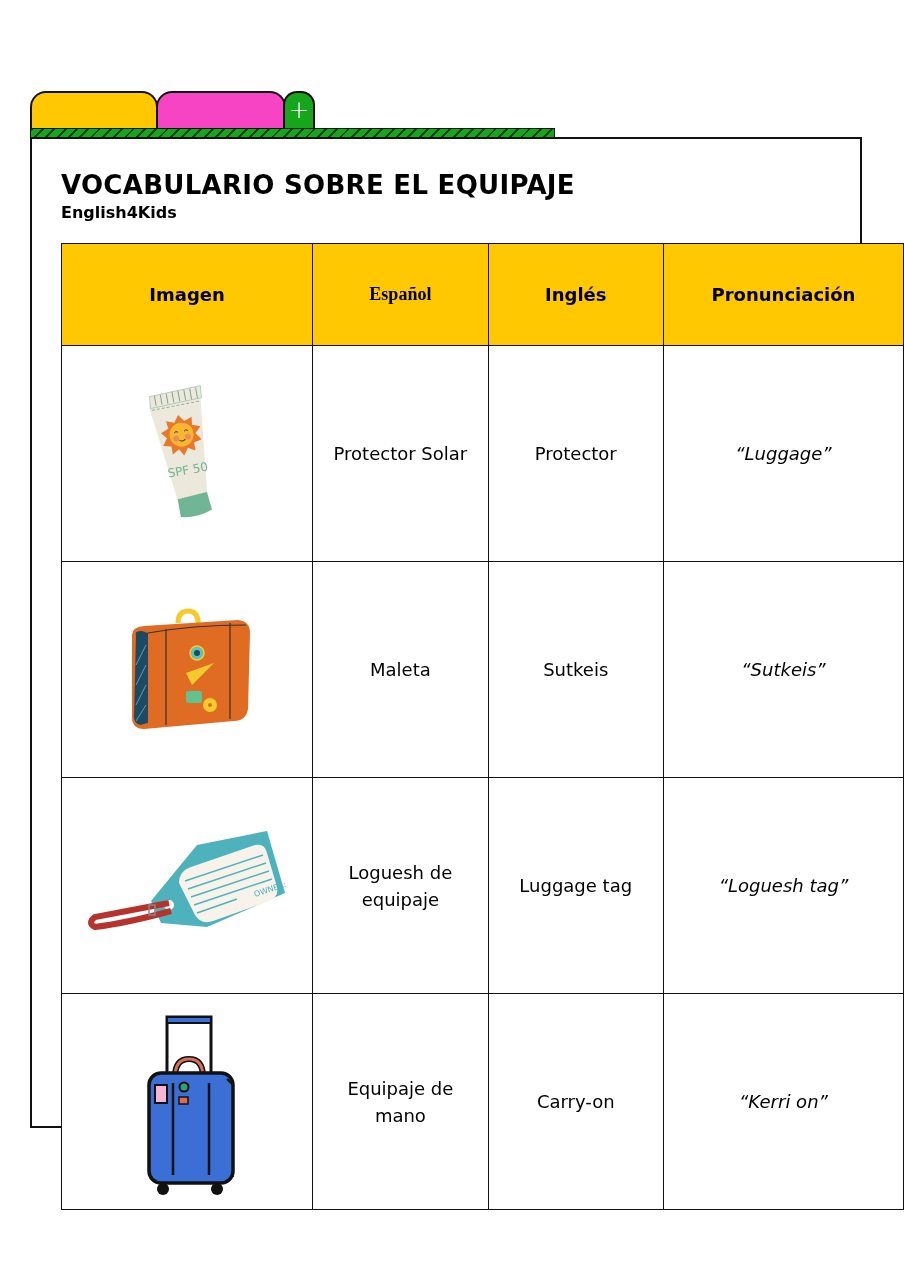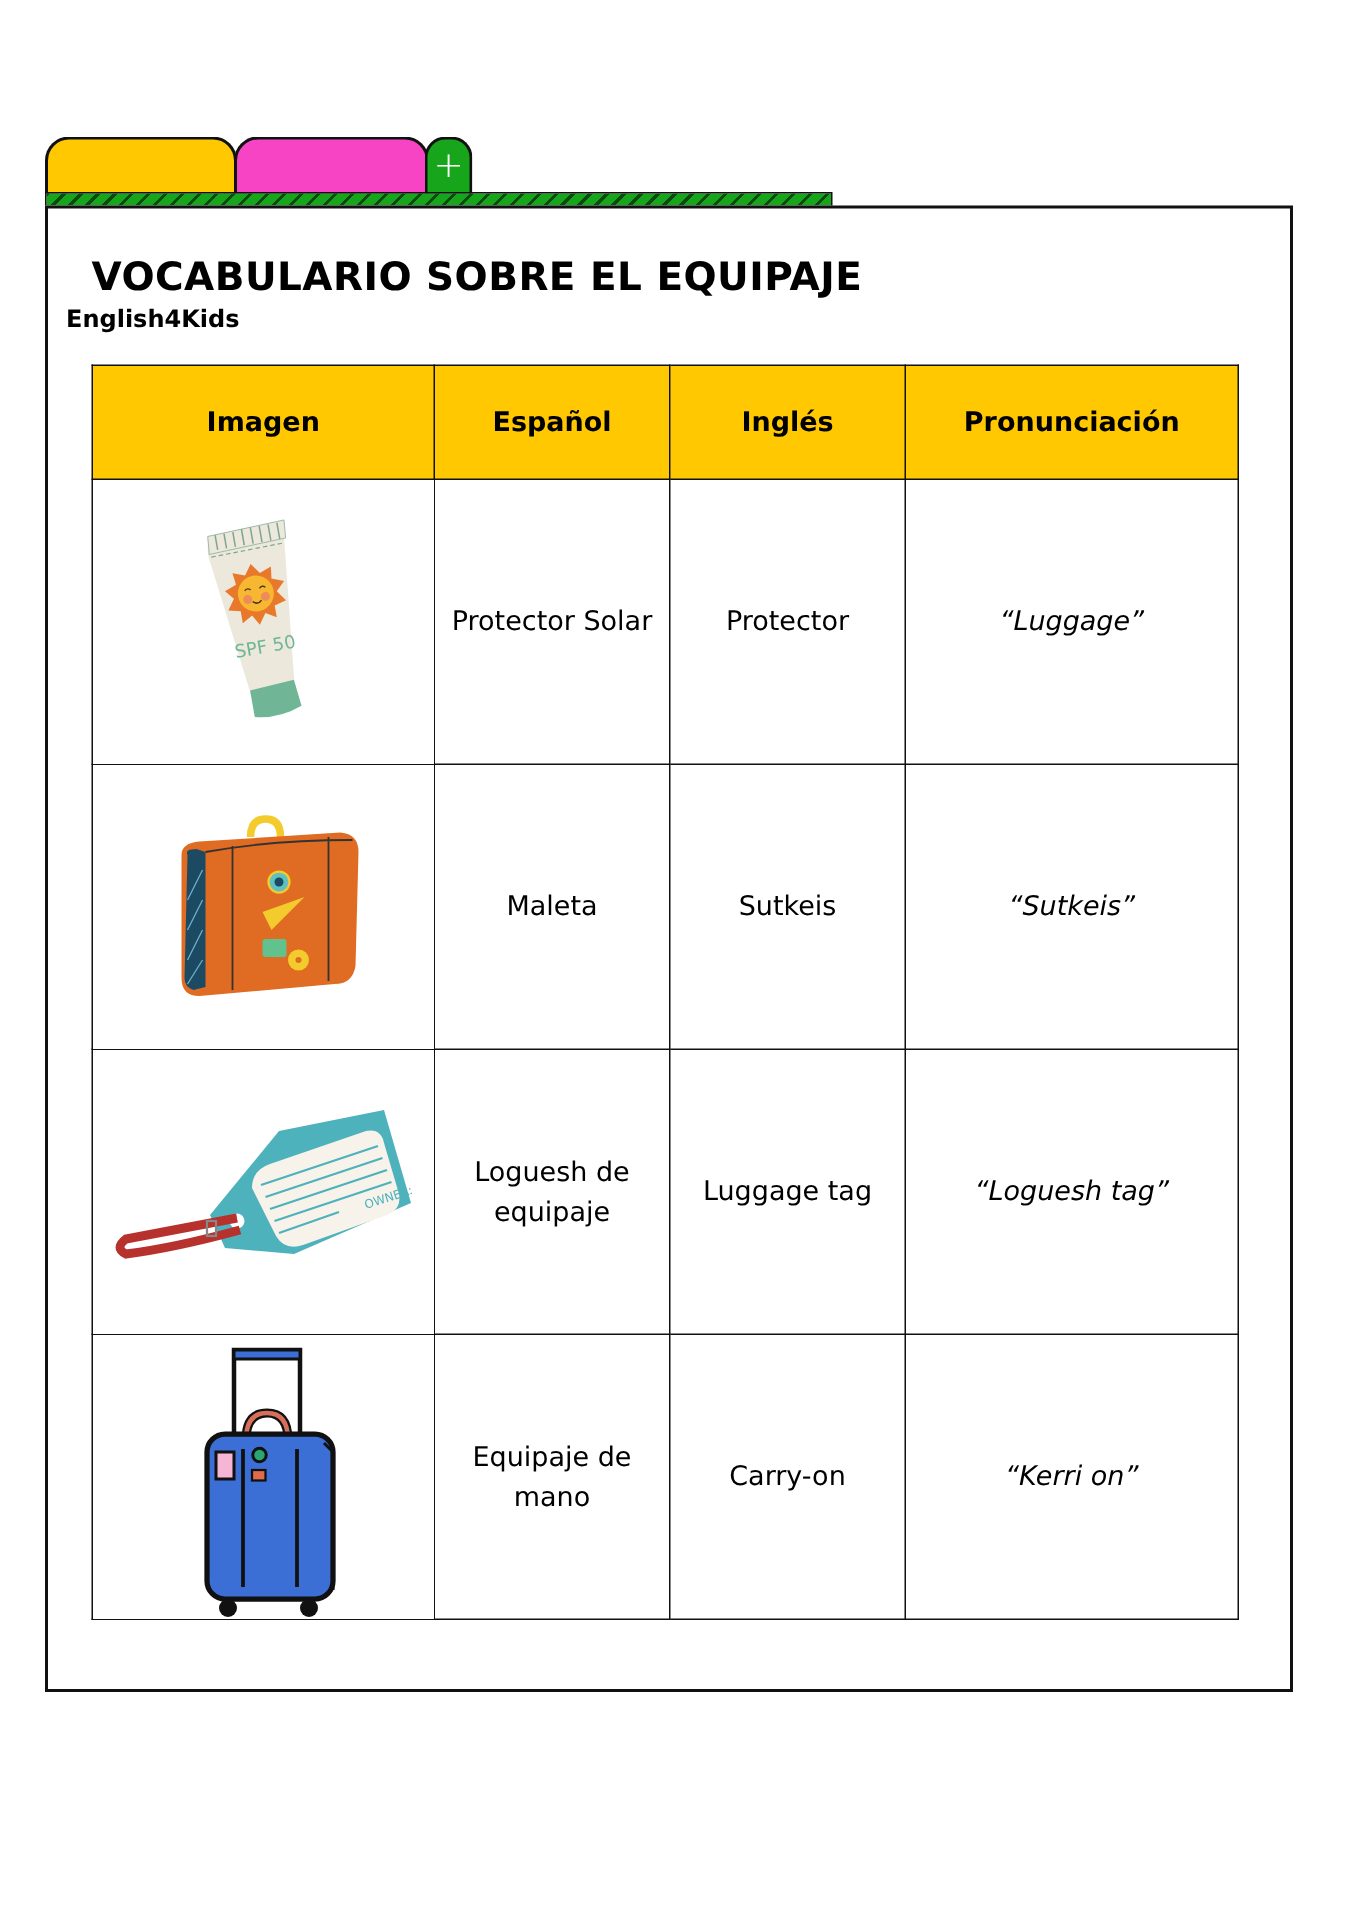--- a/index.html
+++ b/index.html
@@ -5,26 +5,26 @@
   html, body { margin: 0; padding: 0; background: #ffffff; }
   body { width: 904px; height: 1280px; position: relative; overflow: hidden; font-family: "DejaVu Sans", sans-serif; color: #000; }
   .tab { position: absolute; top: 91px; height: 38px; border: 2px solid #111; border-bottom: none; border-radius: 16px 16px 0 0; box-sizing: border-box; }
   .tab-yellow { left: 30px; width: 128px; background: #ffc800; }
   .tab-pink { left: 156px; width: 130px; background: #f744c4; }
   .tab-plus { left: 283px; width: 32px; background: #17a51c; border-radius: 14px 14px 0 0; color: #fff; font-size: 24px; line-height: 34px; text-align: center; font-weight: 300; }
   .stripe { position: absolute; left: 30px; top: 128px; width: 525px; height: 10px; box-sizing: border-box; border: 1.5px solid #111;
     background: repeating-linear-gradient(-45deg, #17a51c 0 6px, #0d4a10 6px 8px); }
   .frame { position: absolute; left: 30px; top: 137px; width: 832px; height: 991px; box-sizing: border-box; border: 2.5px solid #111; background: #fff; }
   .title { position: absolute; left: 61px; top: 170px; font-family: "DejaVu Sans", sans-serif; font-weight: bold; font-size: 26px; letter-spacing: 0.3px; margin: 0; }
-  .subtitle { position: absolute; left: 44px; top: 203px; font-weight: bold; font-size: 16px; margin: 0; }
+  .subtitle { position: absolute; left: 61px; top: 203px; font-weight: bold; font-size: 16px; margin: 0; }
   table.vocab { position: absolute; left: 61px; top: 243px; border-collapse: collapse; }
-  table.vocab th, table.vocab td { border: 1.5px solid #111; text-align: center; vertical-align: middle; padding: 0; }
+  table.vocab th, table.vocab td { border: 1.5px solid #111; text-align: center; vertical-align: middle; padding: 13px; }
   table.vocab th { background: #ffc800; height: 75px; font-size: 18px; font-weight: bold; }
   table.vocab td { height: 189px; font-size: 18px; line-height: 27px; background: #fff; }
-  .c1 { width: 227px; } .c2 { width: 156px; } .c3 { width: 156px; } .c4 { width: 221px; }
+  .c1 { width: 227px; } .c2 { width: 156px; font-family: Liberation Serif, serif; } .c3 { width: 156px; } .c4 { width: 221px; }
   .pron { font-style: italic; }
   .img-cell { position: relative; }
   .img-cell svg { display: block; margin: 0 auto; }
 </style>
 </head>
 <body>
 
 <div class="tab tab-yellow"></div>
 <div class="tab tab-pink"></div>
 <div class="tab tab-plus"><span>+</span></div>

